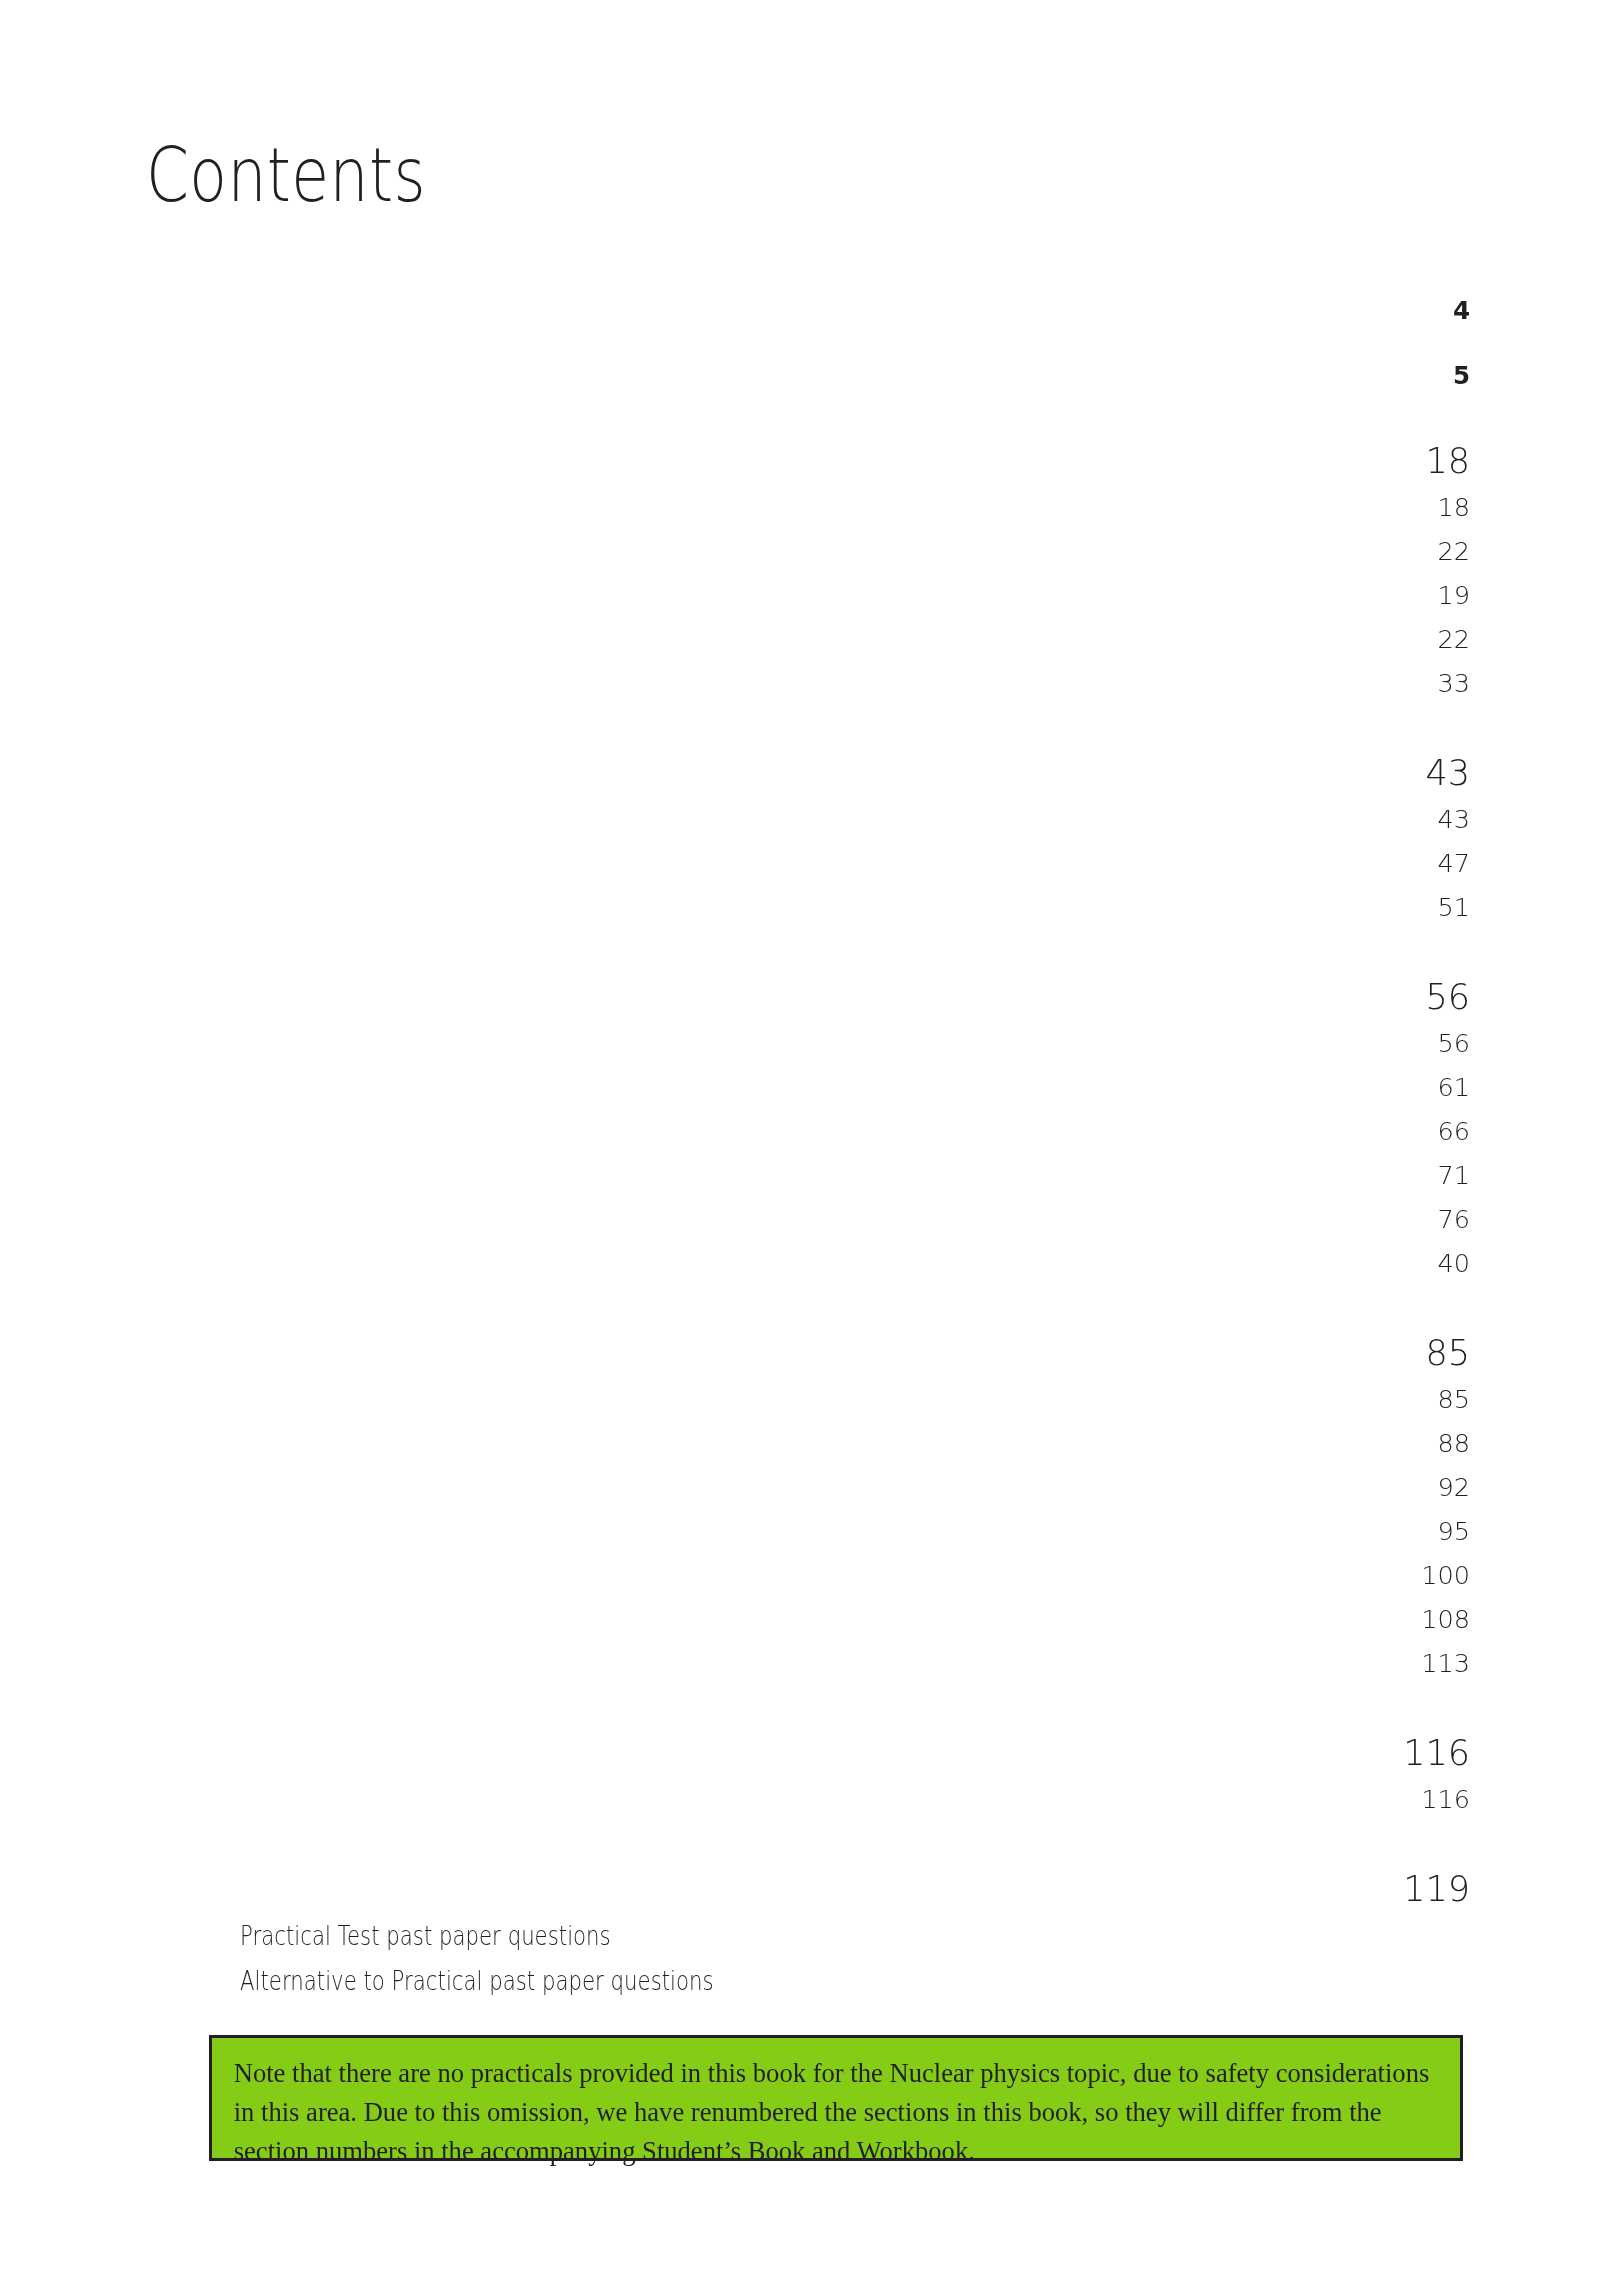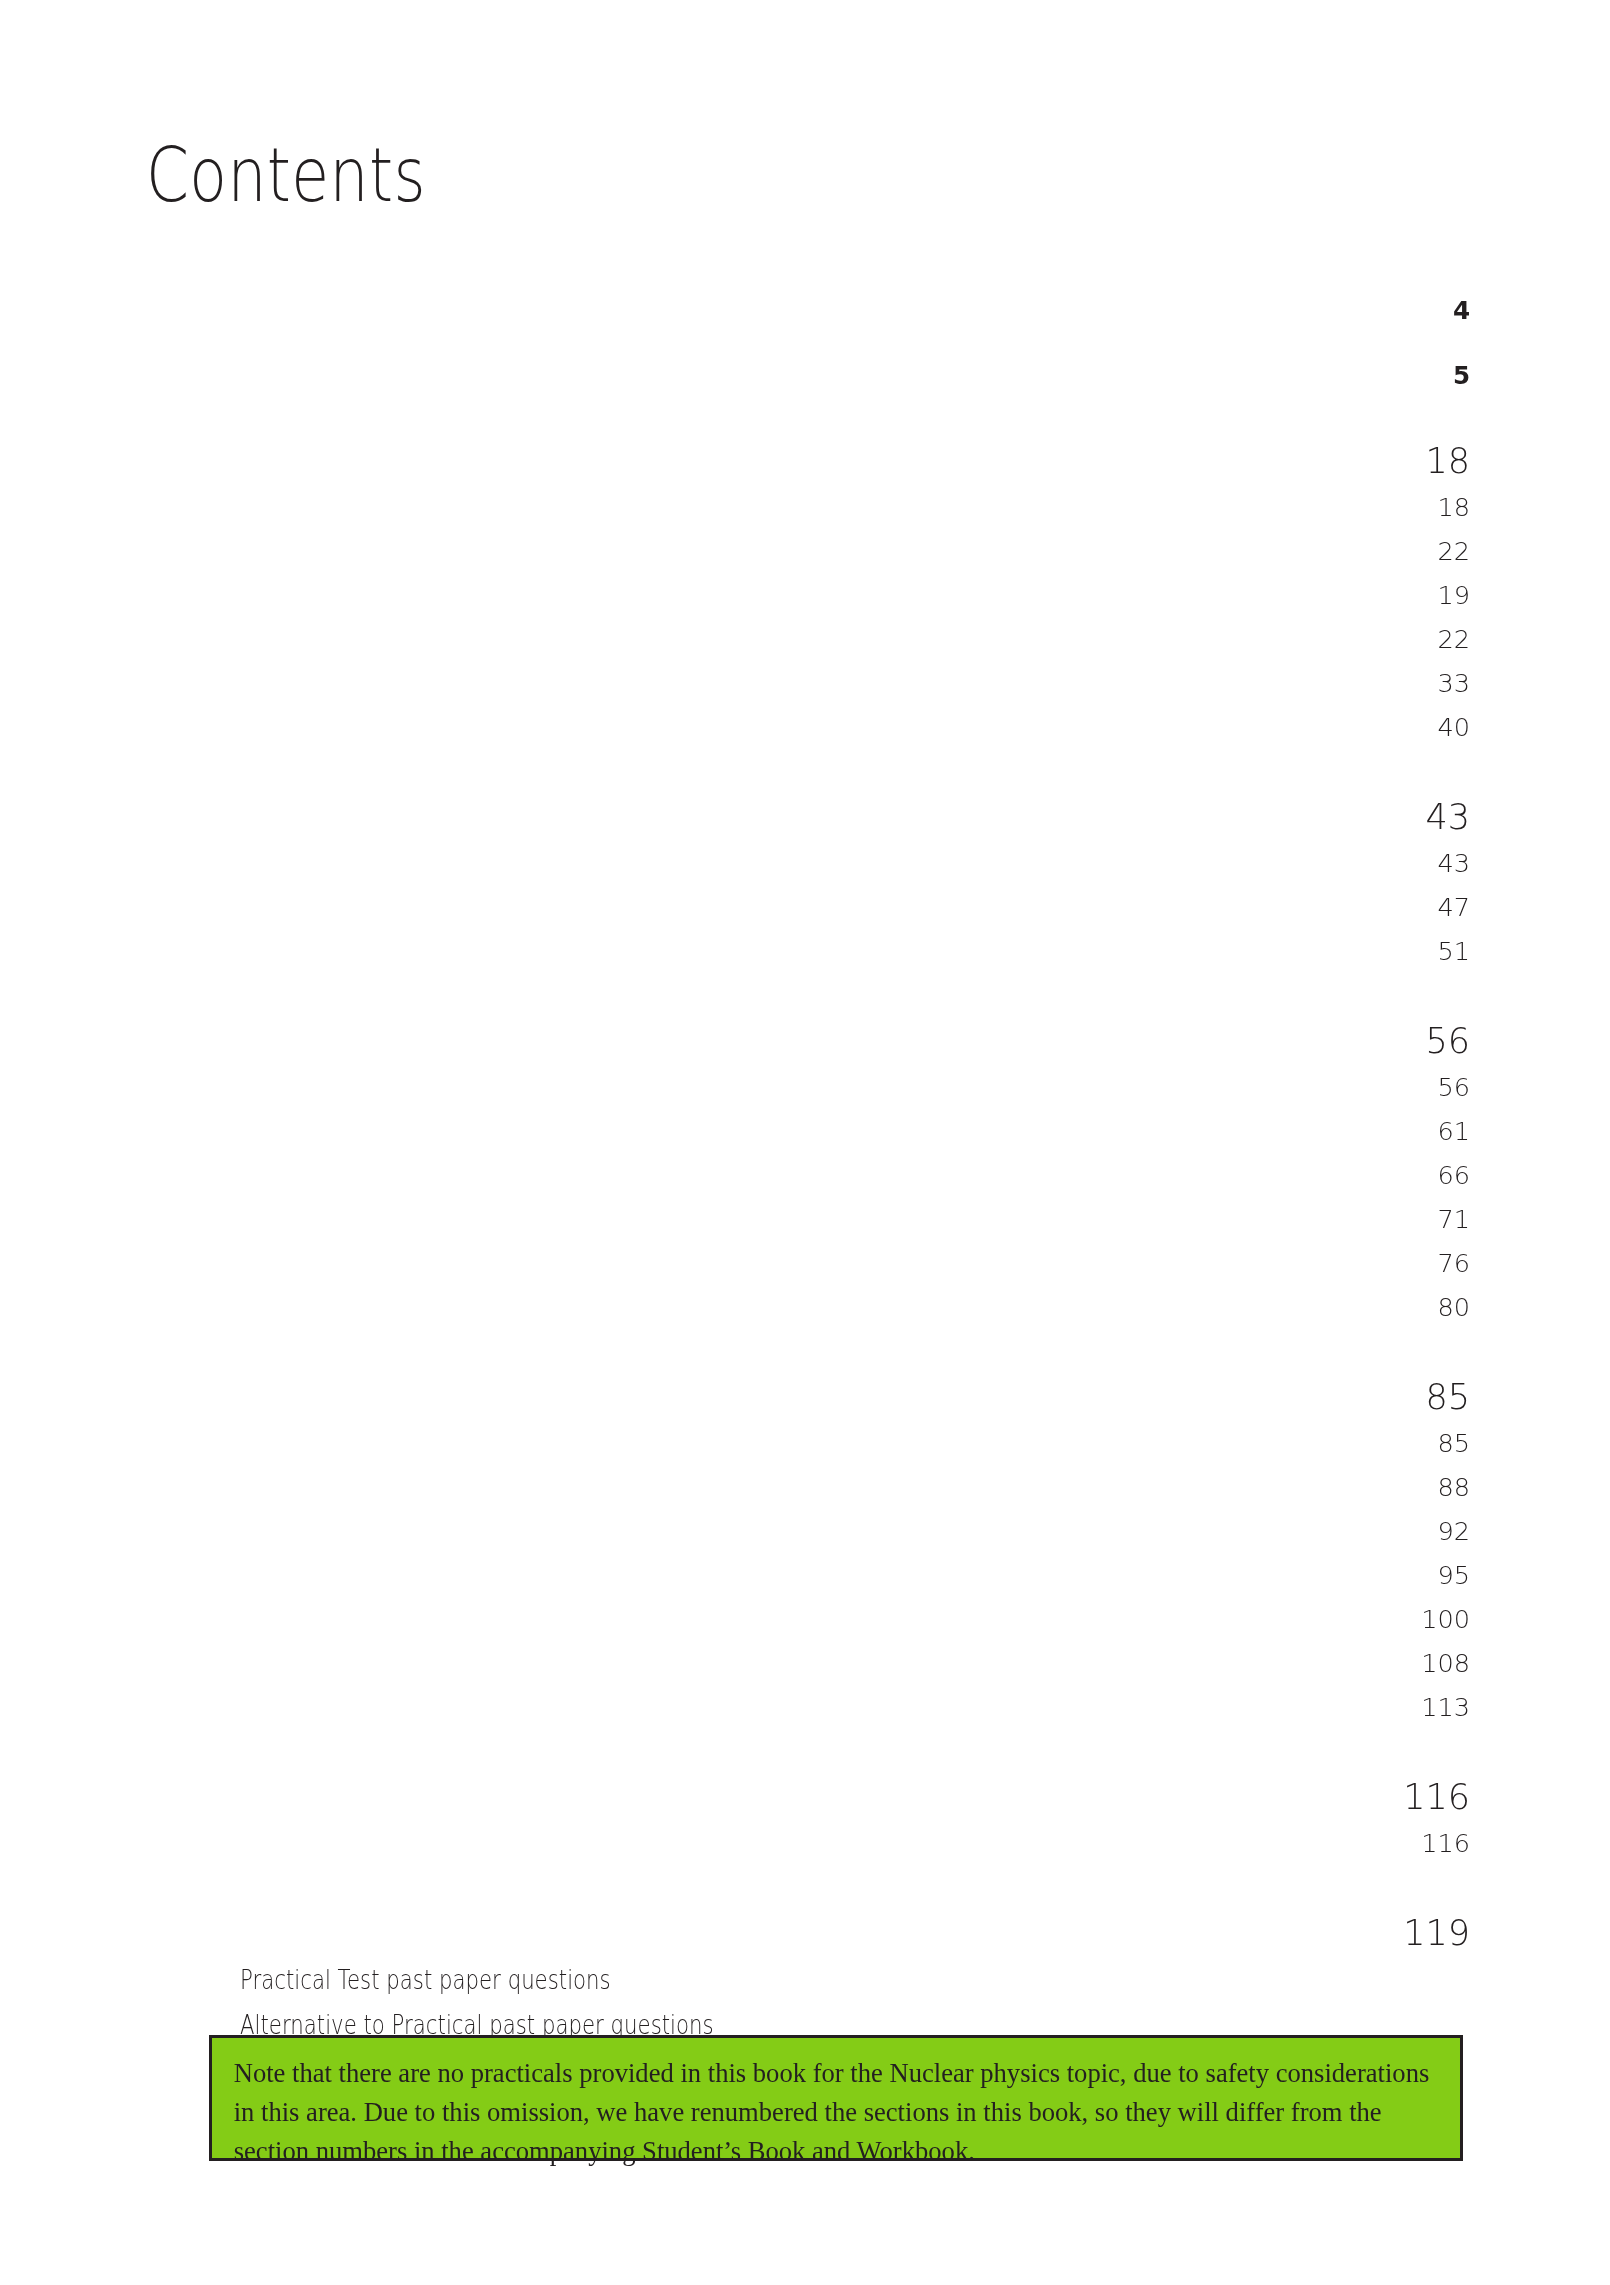--- a/index.html
+++ b/index.html
@@ -213,25 +213,20 @@
       <div class="row section">
         <span class="num">1.4</span>
         <span class="label">Stretching a spring</span>
         <span class="page">22</span>
       </div>
       <div class="row section">
         <span class="num">1.5</span>
         <span class="label">Balancing a ruler</span>
         <span class="page">33</span>
       </div>
-      <div class="row section">
-        <span class="num">1.7</span>
-        <span class="label">Pressure</span>
-        <span class="page">40</span>
-      </div>
       <div class="gap gap-lg"></div>
       <div class="row chapter">
         <span class="num">2</span>
         <span class="label">Thermal physics</span>
         <span class="page">43</span>
       </div>
       <div class="row section">
         <span class="num">2.1</span>
         <span class="label">Supplement: Specific heat capacity</span>
         <span class="page">43</span>
@@ -273,21 +268,21 @@
         <span class="page">71</span>
       </div>
       <div class="row section">
         <span class="num">3.5</span>
         <span class="label">Speed of sound in air</span>
         <span class="page">76</span>
       </div>
       <div class="row section">
         <span class="num">3.6</span>
         <span class="label">Investigating pitch and loudness of sound waves (Teacher demonstration)</span>
-        <span class="page">80</span>
+        <span class="page">40</span>
       </div>
       <div class="gap gap-lg"></div>
       <div class="row chapter">
         <span class="num">4</span>
         <span class="label">Electricity and magnetism</span>
         <span class="page">85</span>
       </div>
       <div class="row section">
         <span class="num">4.1</span>
         <span class="label">Magnetism</span>

